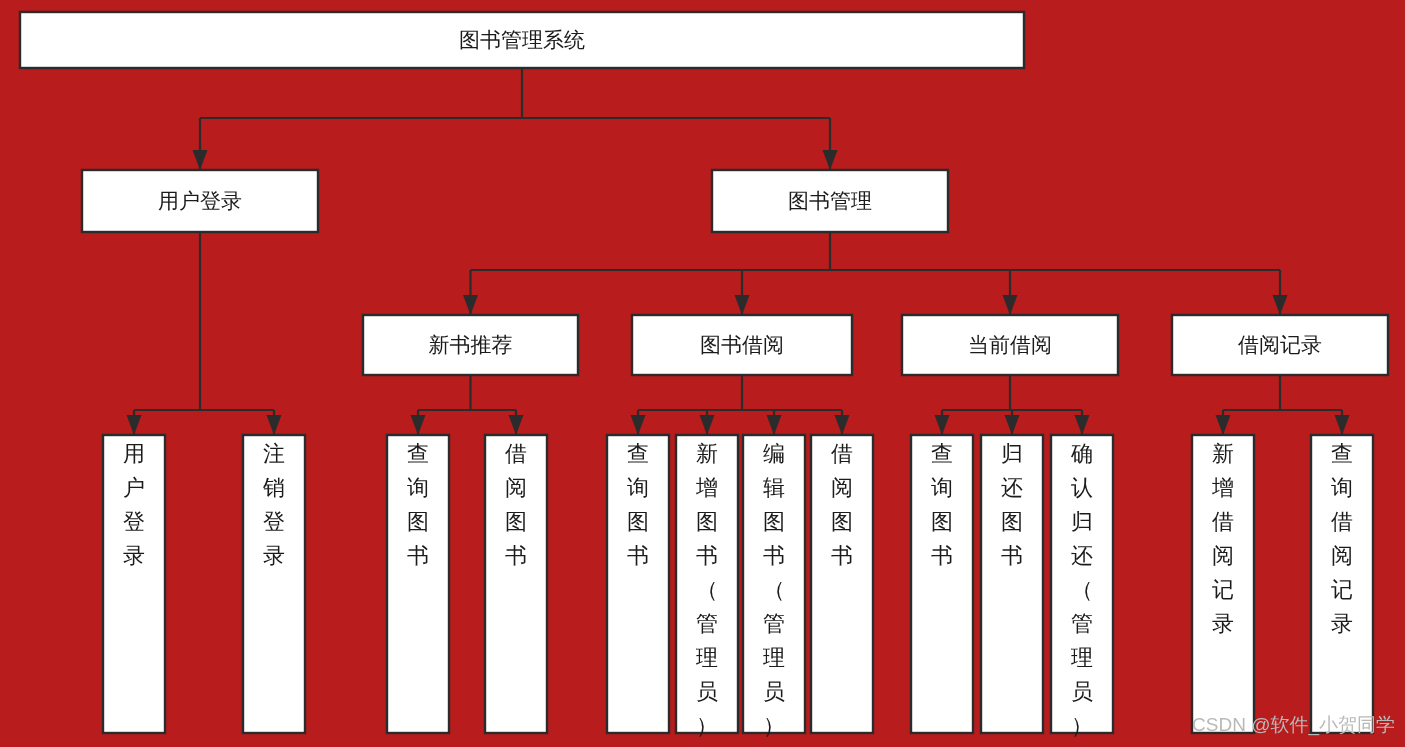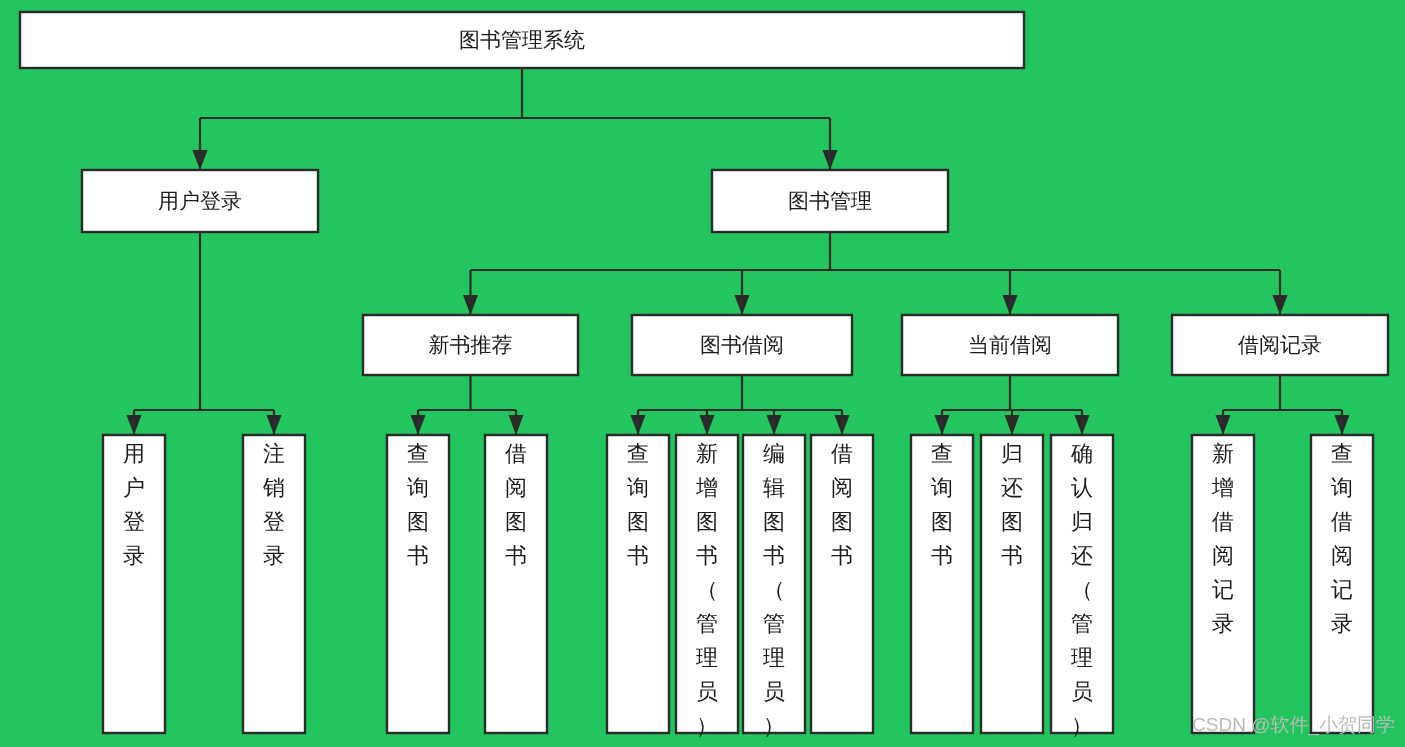--- a/index.html
+++ b/index.html
@@ -8,21 +8,21 @@
     padding: 0;
     background: #ffffff;
   }
   body {
     font-family: "Liberation Sans", "DejaVu Sans", sans-serif;
   }
   #diagram-root {
     position: relative;
     width: 1405px;
     height: 747px;
-    background: #22c55e;
+    background: #b91c1c;
     overflow: hidden;
   }
   svg.diagram-canvas {
     position: absolute;
     left: 0;
     top: 0;
     width: 1405px;
     height: 747px;
     display: block;
   }

